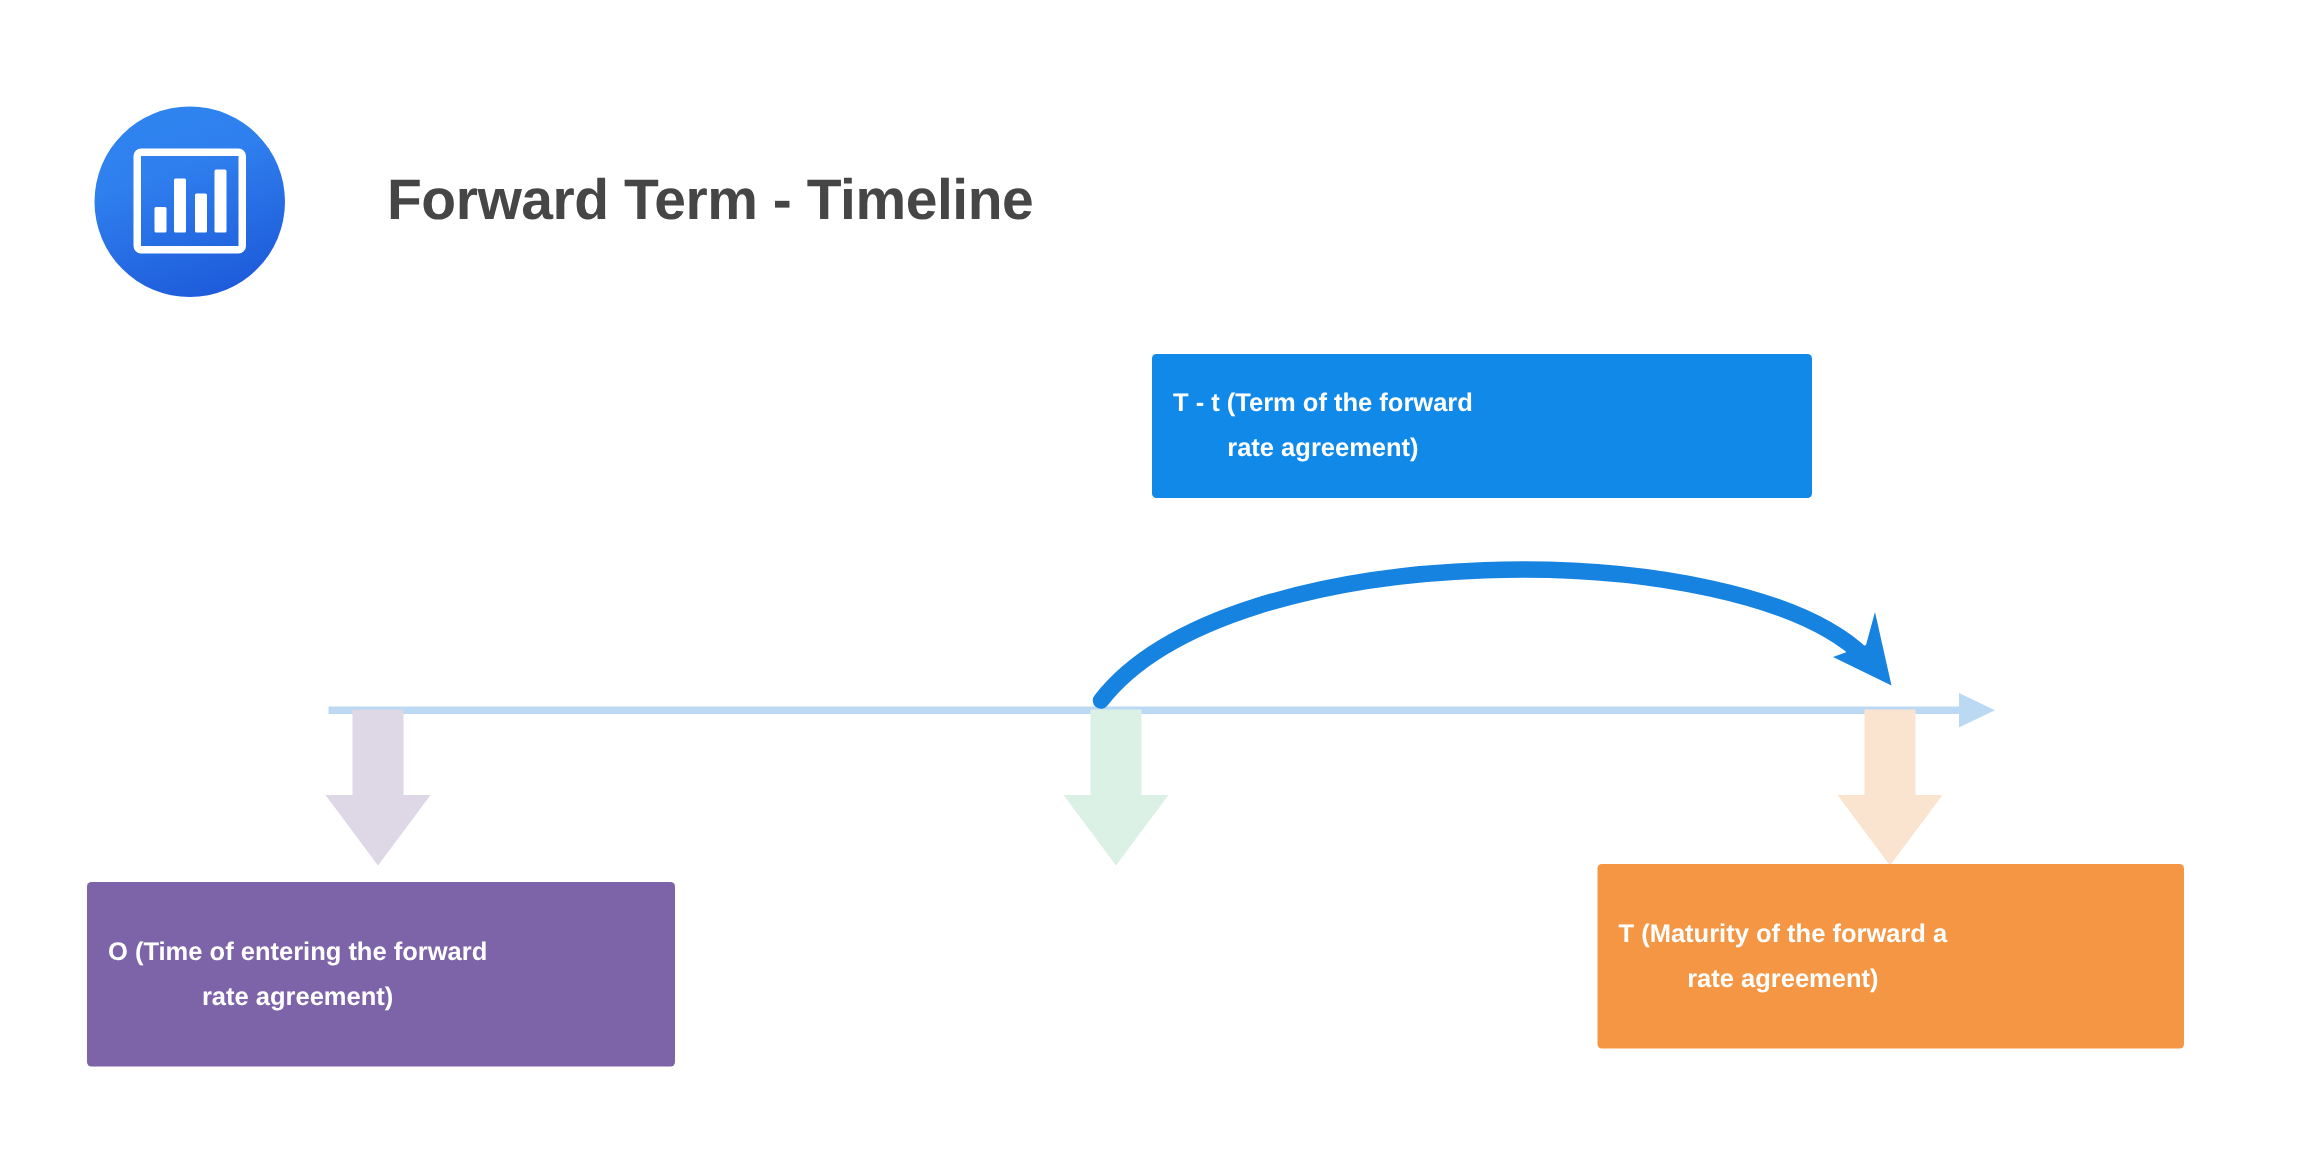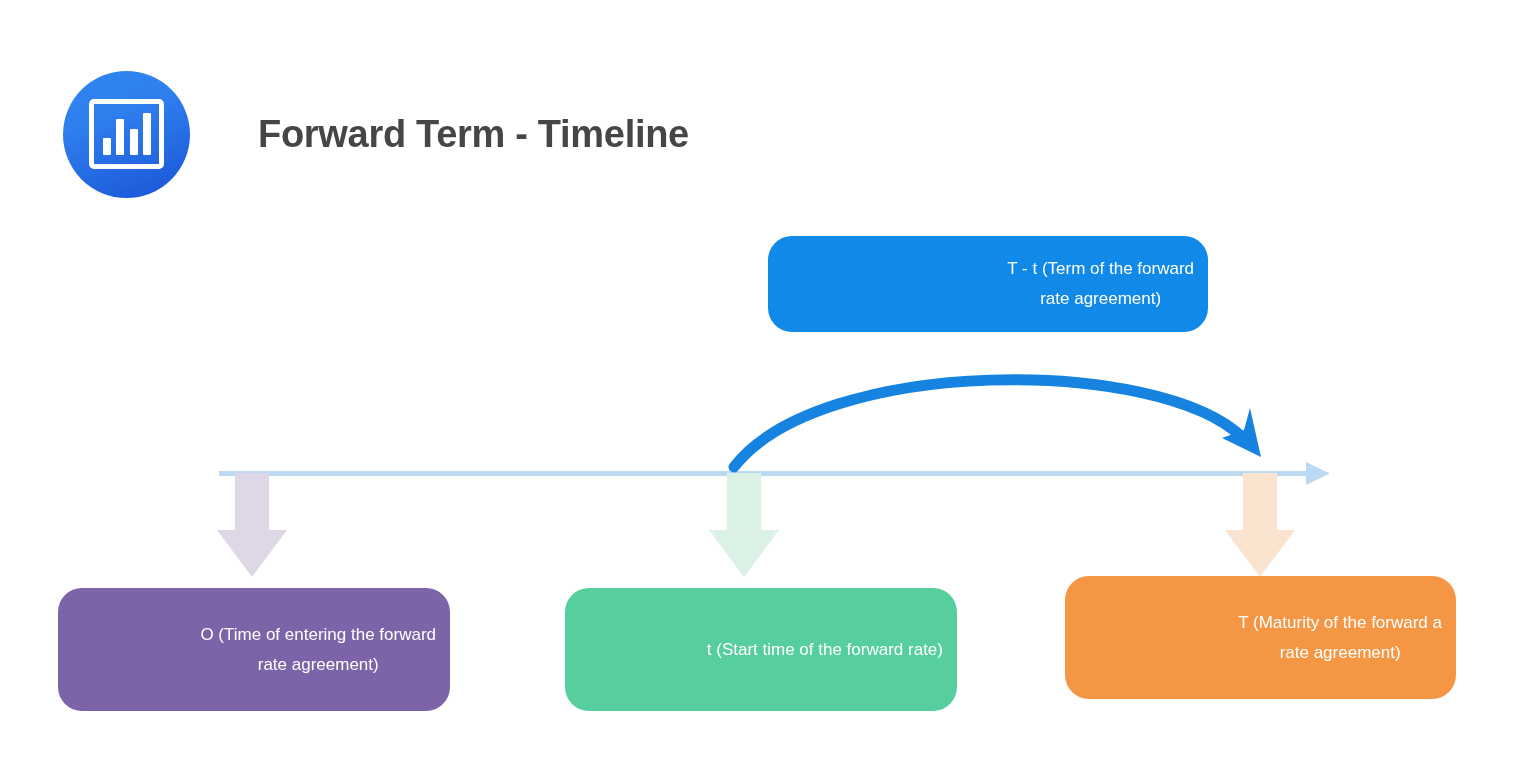--- a/index.html
+++ b/index.html
@@ -70,29 +70,29 @@
     font-size: 38px;
     font-weight: bold;
     color: #464646;
     letter-spacing: -0.3px;
     white-space: nowrap;
   }
 
   
   .label-box {
     position: absolute;
-    border-radius: 24px;
+    border-radius: 3px;
     color: #ffffff;
     font-size: 17px;
-    font-weight: normal;
+    font-weight: bold;
     line-height: 1.75;
     text-align: center;
     display: flex;
     align-items: center;
-    justify-content: flex-end;
+    justify-content: flex-start;
     box-sizing: border-box;
     padding: 6px 14px;
   }
 
   .box-term {
     left: 768px;
     top: 236px;
     width: 440px;
     height: 96px;
   }
@@ -170,25 +170,20 @@
     </div>
   </div>
 
   <div class="label-box box-zero" style="background:#7d63a8">
     <div>
       <span>O (Time of entering the forward</span><br>
       <span>rate agreement)</span>
     </div>
   </div>
 
-  <div class="label-box box-start" style="background:#56ce9e">
-    <div>
-      <span>t (Start time of the forward rate)</span>
-    </div>
-  </div>
 
   <div class="label-box box-maturity" style="background:#f59644">
     <div>
       <span>T (Maturity of the forward a</span><br>
       <span>rate agreement)</span>
     </div>
   </div>
 
 </div>
 

